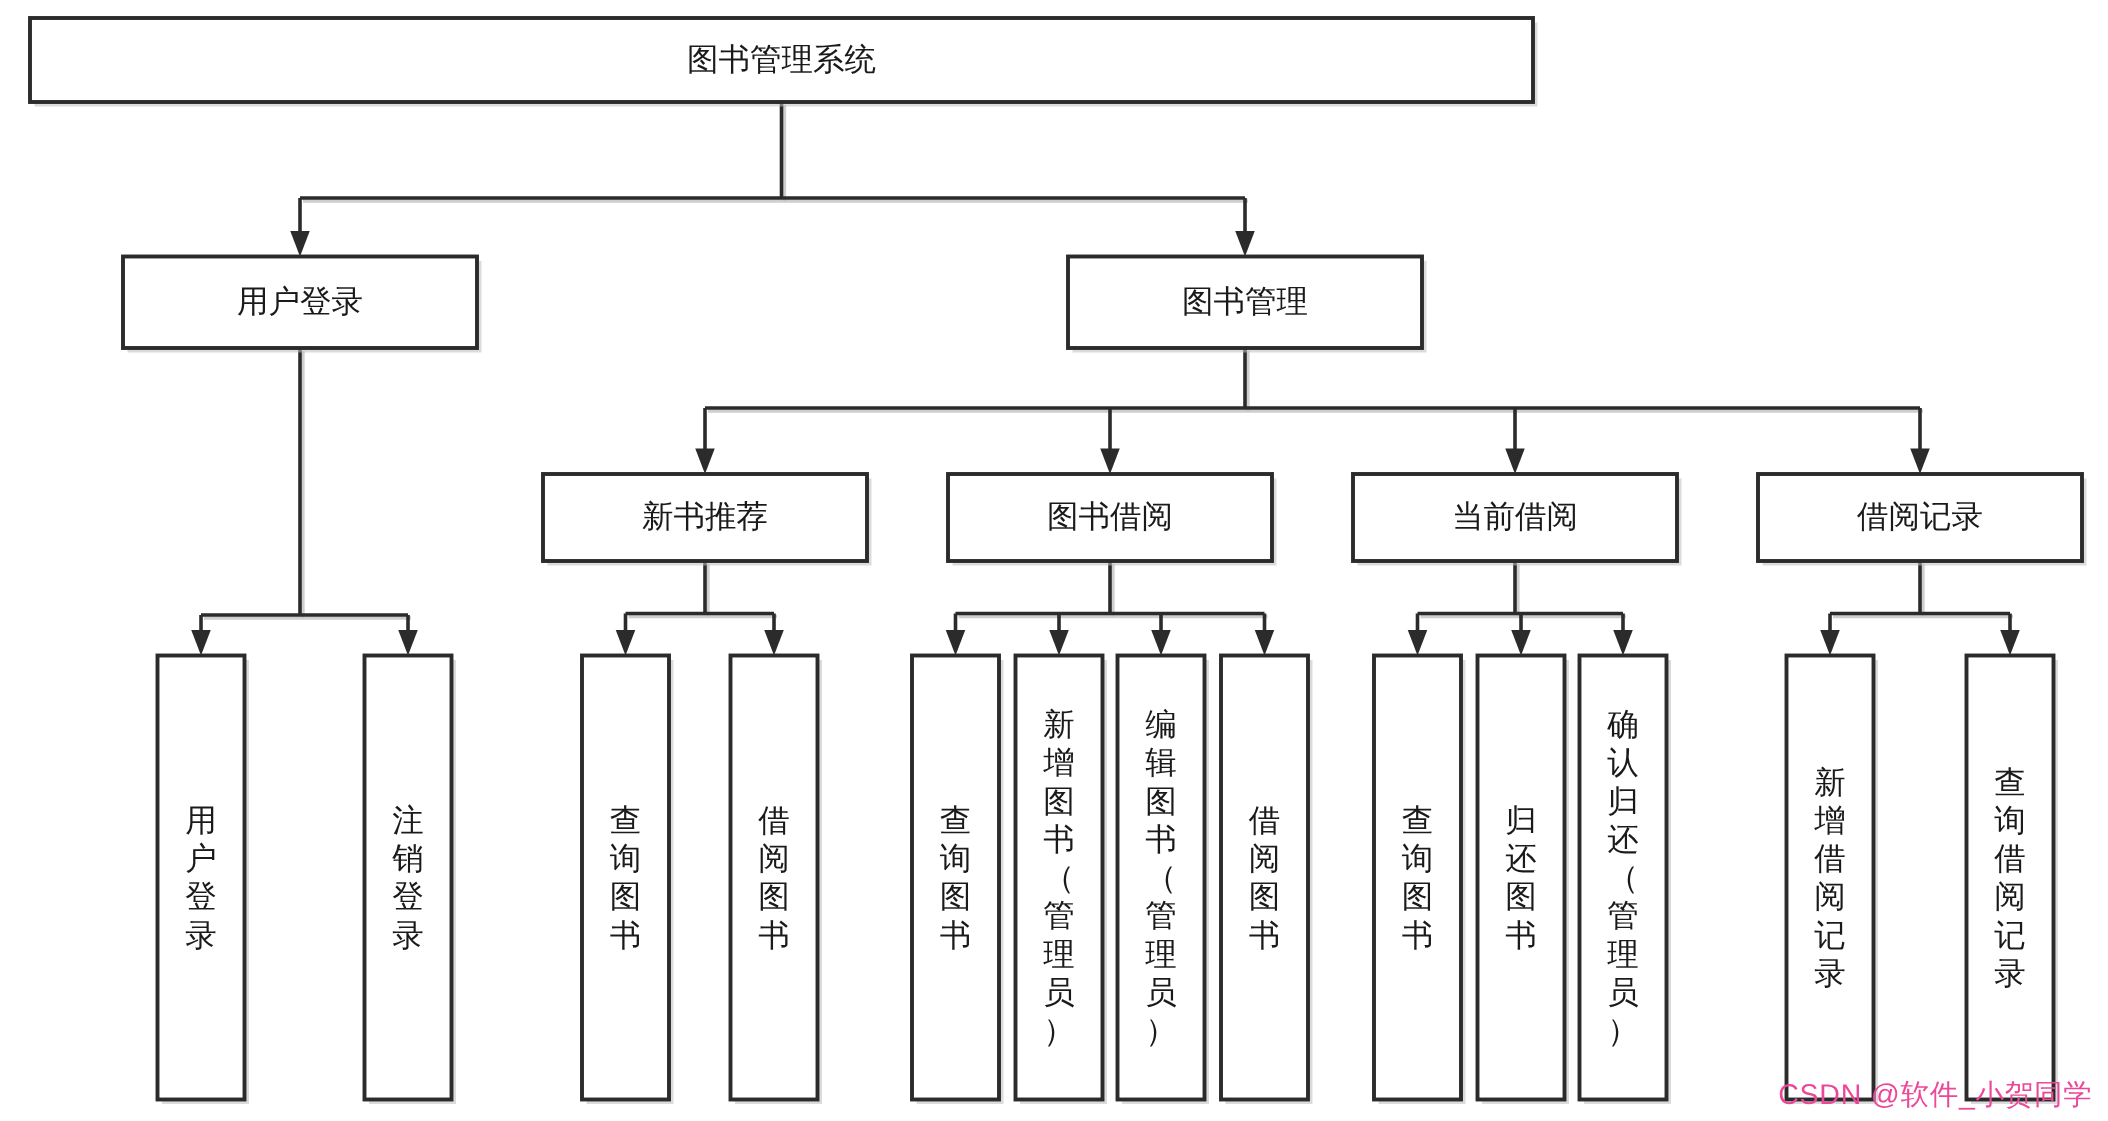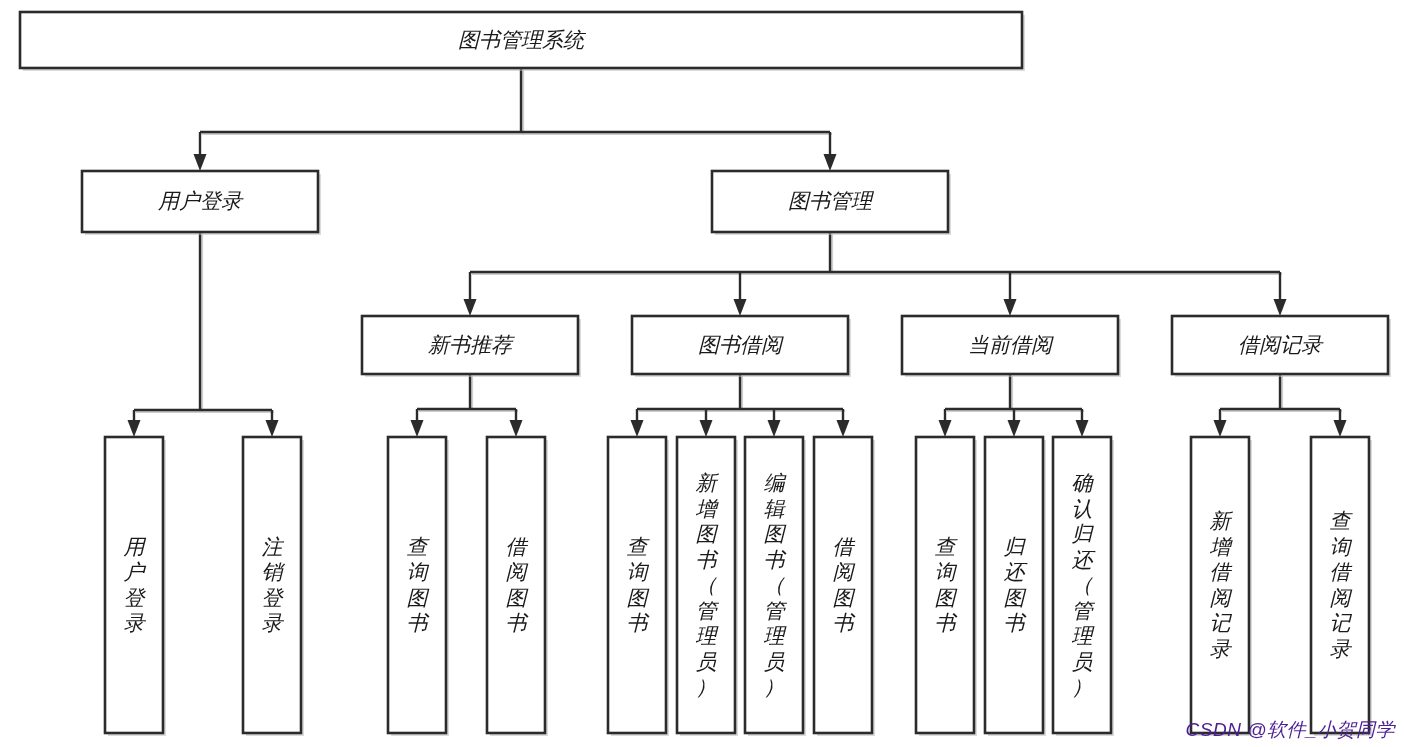--- a/index.html
+++ b/index.html
@@ -10,21 +10,20 @@
   body {
     width: 1405px;
     height: 747px;
     font-family: "Liberation Sans", "DejaVu Sans", sans-serif;
     overflow: hidden;
   }
   #diagram-root {
     position: relative;
     width: 1405px;
     height: 747px;
-    font-style: italic;
   }
   svg#org-chart {
     position: absolute;
     top: 0;
     left: 0;
     width: 1405px;
     height: 747px;
     display: block;
   }
   .node-box {
@@ -64,21 +63,21 @@
     font-size: 21px;
     fill: #1a1a1a;
     text-anchor: middle;
   }
   .watermark {
     position: absolute;
     right: 10px;
     bottom: 4px;
     font-family: "Liberation Sans", "DejaVu Sans", sans-serif;
     font-size: 19px;
-    color: #4c1d95;
+    color: #ec4899;
     white-space: nowrap;
     letter-spacing: 0.5px;
   }
 </style>
 </head>
 <body>
 
 <div id="diagram-root">
   <svg id="org-chart" viewBox="0 0 1405 747">
     <g id="edges-layer">

